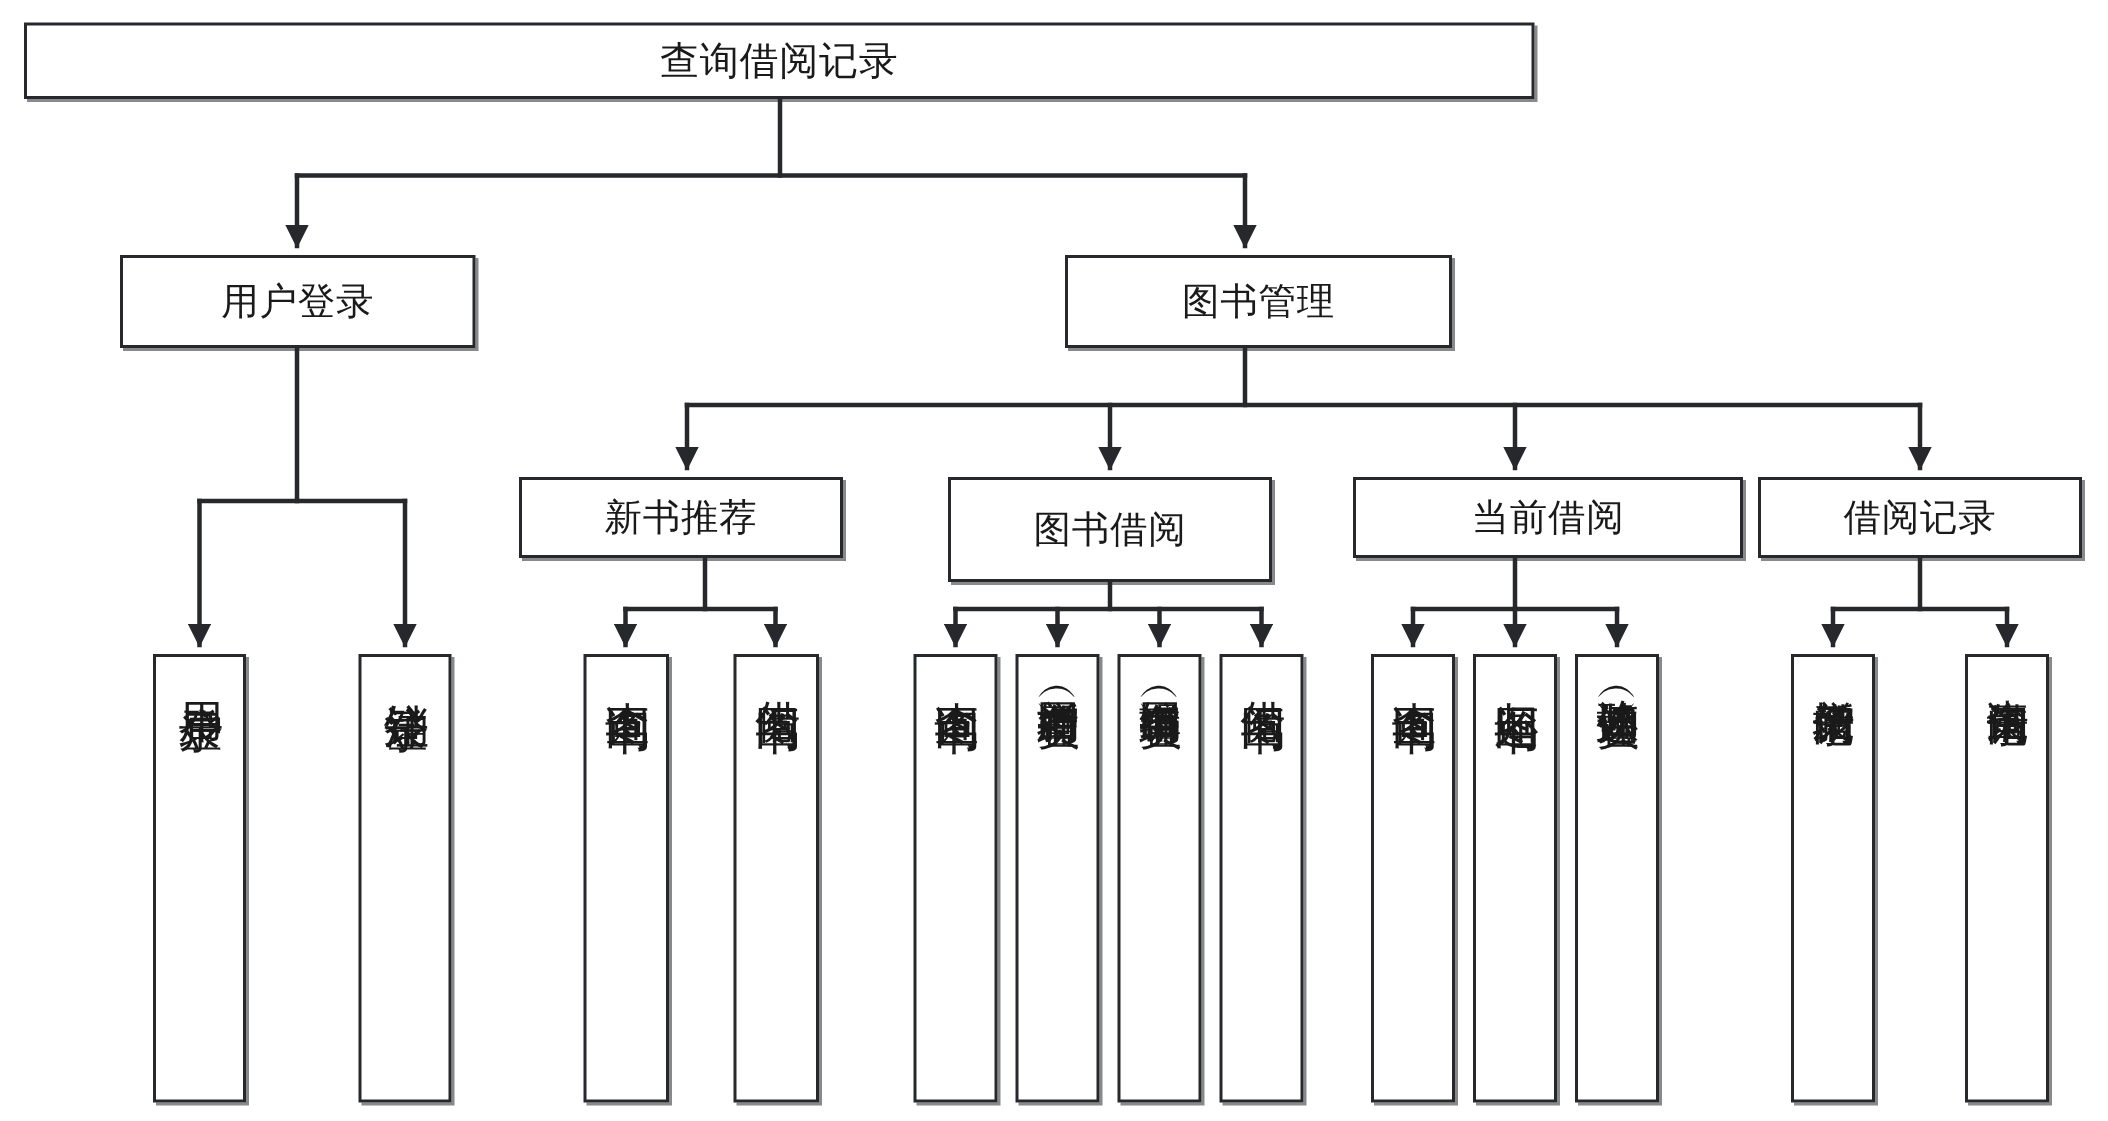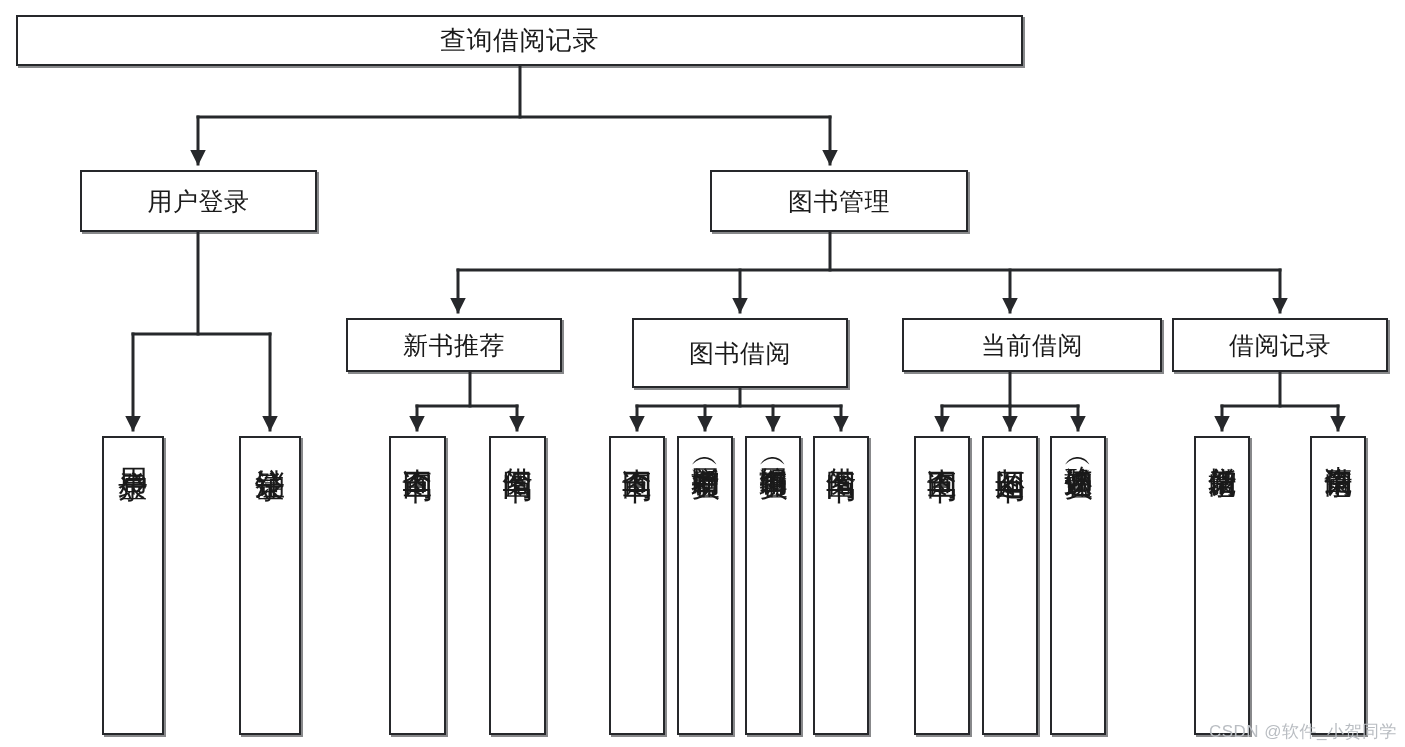--- a/index.html
+++ b/index.html
@@ -194,14 +194,13 @@
     <span class="label">确认归还（管理员）</span>
   </div>
 
   <div class="node v narrow" style="left:1194px; top:436px; width:56px; height:299px;">
     <span class="label">新增借阅记录</span>
   </div>
   <div class="node v narrow" style="left:1310px; top:436px; width:56px; height:299px;">
     <span class="label">查询借阅记录</span>
   </div>
 
-  <div class="watermark">CSDN @软件_小贺同学</div>
 </div>
 
 </body></html>

